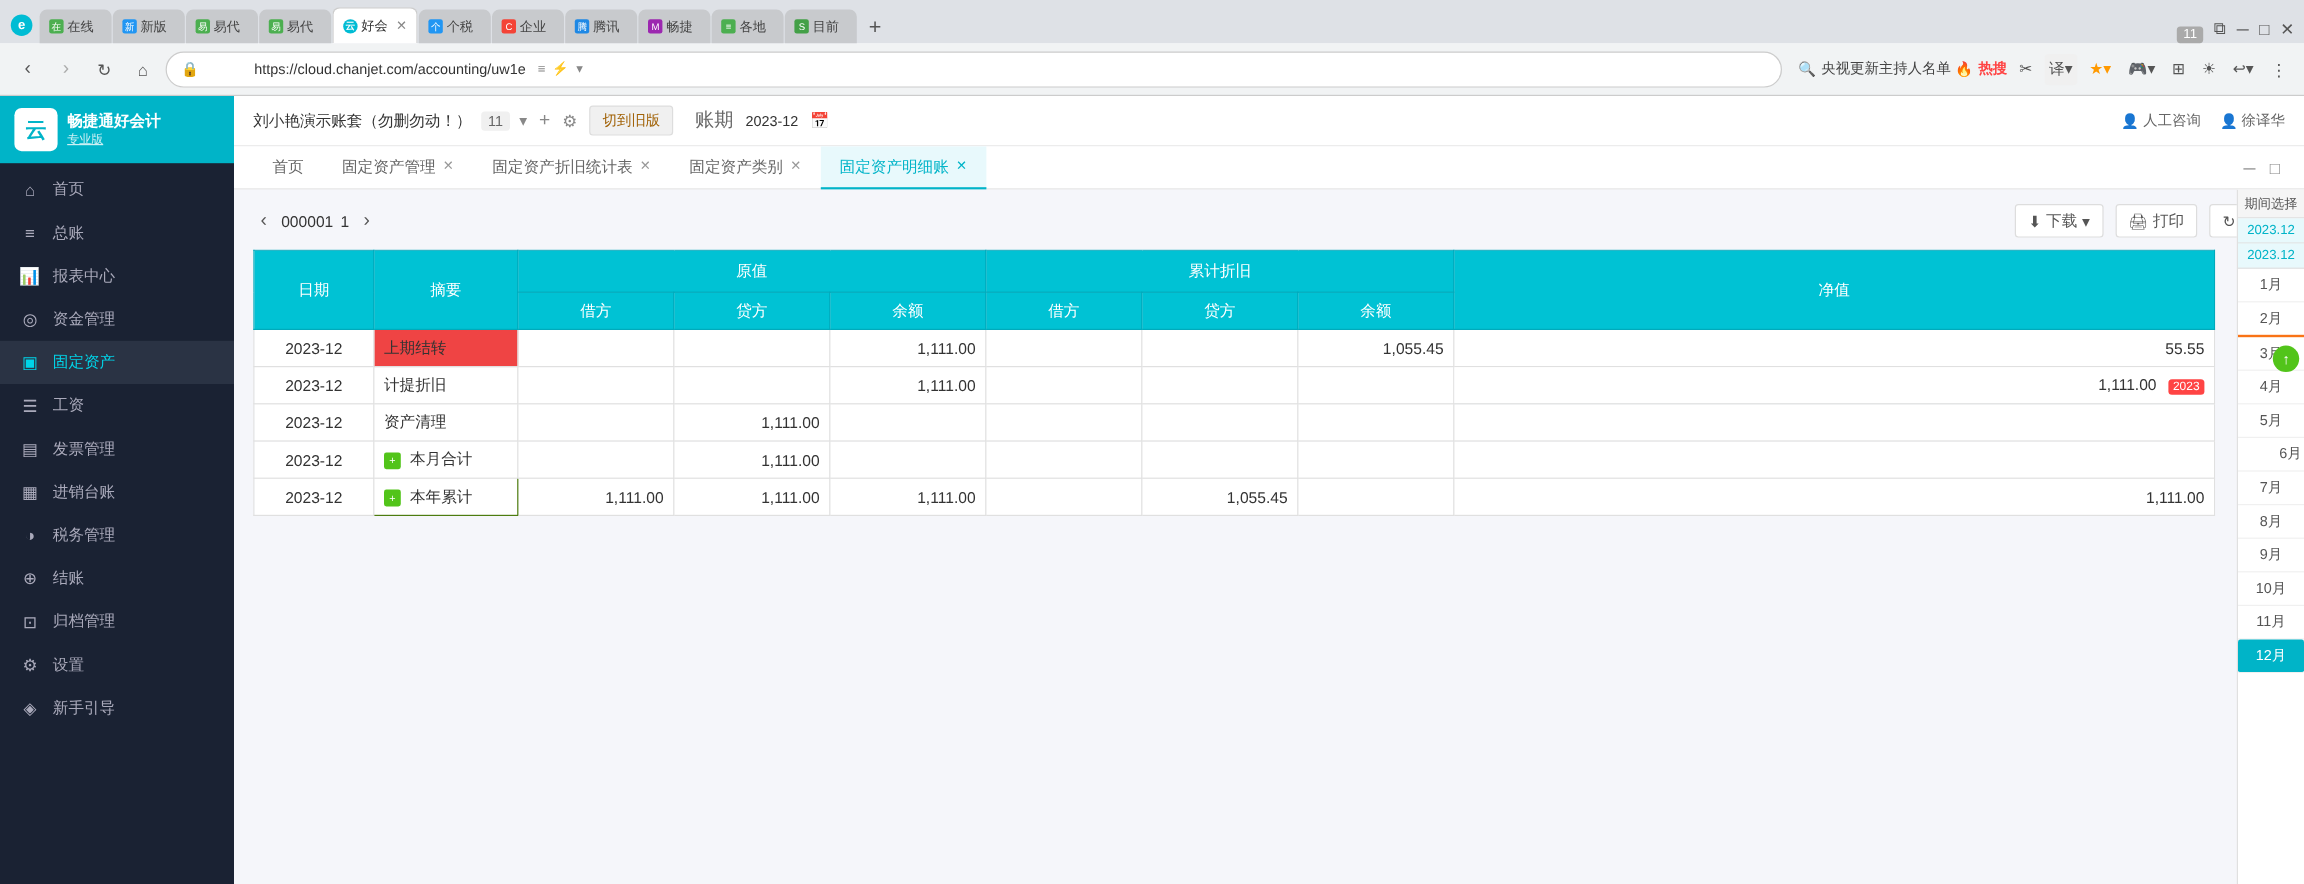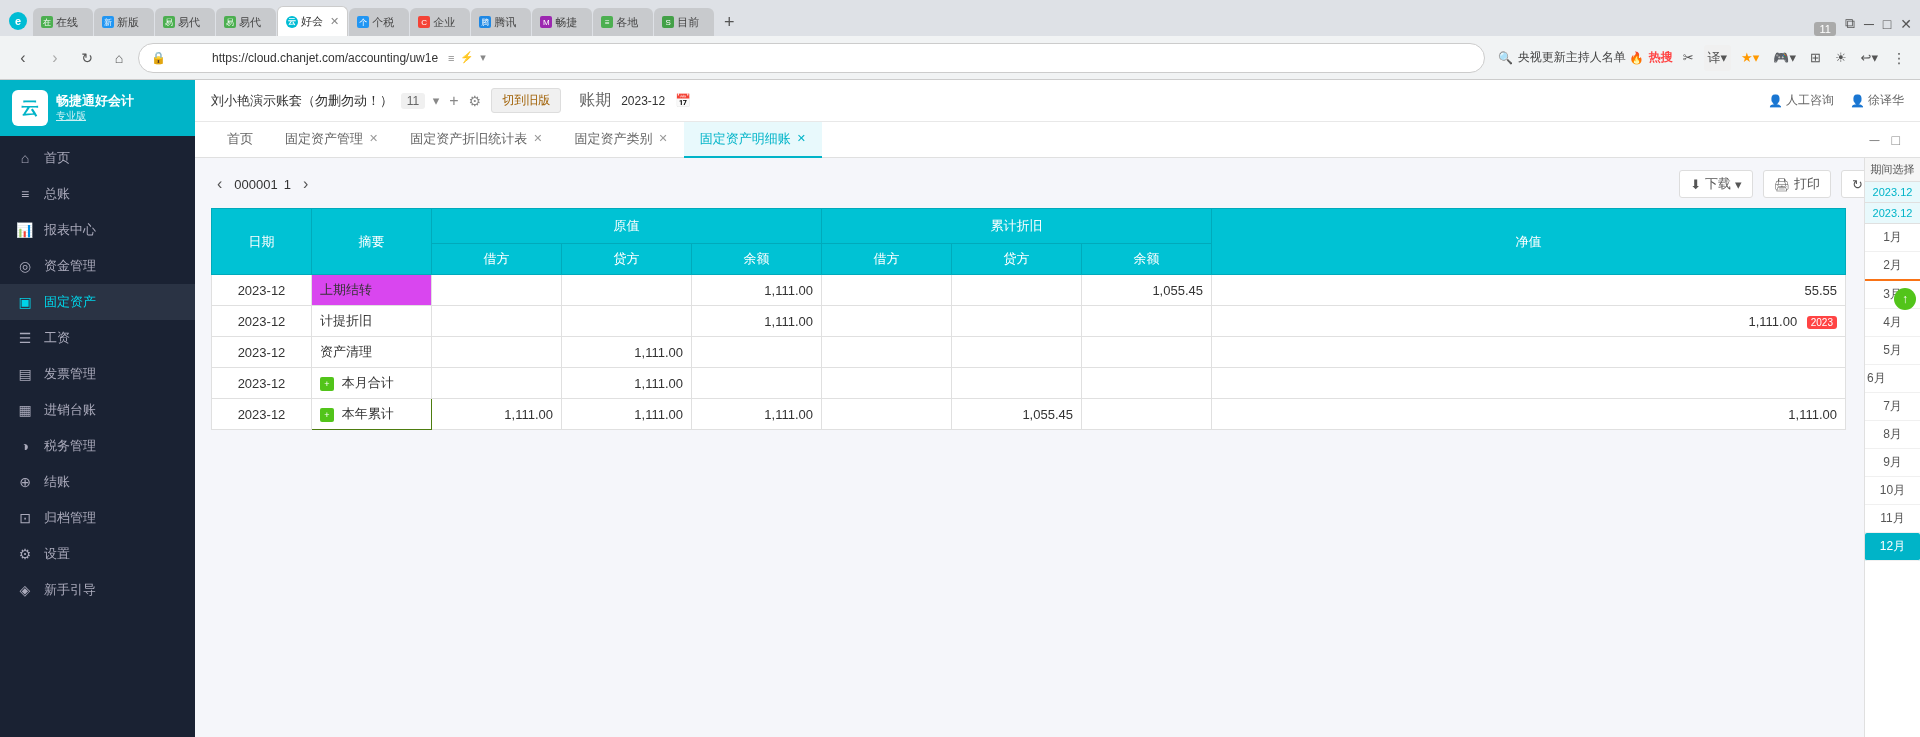--- a/index.html
+++ b/index.html
@@ -284,21 +284,21 @@
               <th style="background:#00c2d4;color:#fff;padding:6px;text-align:center;font-weight:normal;font-size:13px;border:1px solid #00aabb;width:130px;">余额</th>
               <th style="background:#00c2d4;color:#fff;padding:6px;text-align:center;font-weight:normal;font-size:13px;border:1px solid #00aabb;width:130px;">借方</th>
               <th style="background:#00c2d4;color:#fff;padding:6px;text-align:center;font-weight:normal;font-size:13px;border:1px solid #00aabb;width:130px;">贷方</th>
               <th style="background:#00c2d4;color:#fff;padding:6px;text-align:center;font-weight:normal;font-size:13px;border:1px solid #00aabb;width:130px;">余额</th>
             </tr>
           </thead>
           <tbody>
 
             <tr>
               <td style="padding:6px 8px;text-align:center;border:1px solid #e0e0e0;font-size:13px;color:#333;background:#fff;">2023-12</td>
-              <td style="padding:6px 8px;text-align:left;border:1px solid #e0e0e0;font-size:13px;color:#333;background:#d946ef;">上期结转</td>
+              <td style="padding:6px 8px;text-align:left;border:1px solid #e0e0e0;font-size:13px;color:#333;background:#ef4444;">上期结转</td>
               <td style="padding:6px 8px;text-align:right;border:1px solid #e0e0e0;font-size:13px;color:#333;background:#fff;"></td>
               <td style="padding:6px 8px;text-align:right;border:1px solid #e0e0e0;font-size:13px;color:#333;background:#fff;"></td>
               <td style="padding:6px 8px;text-align:right;border:1px solid #e0e0e0;font-size:13px;color:#333;background:#fff;">1,111.00</td>
               <td style="padding:6px 8px;text-align:right;border:1px solid #e0e0e0;font-size:13px;color:#333;background:#fff;"></td>
               <td style="padding:6px 8px;text-align:right;border:1px solid #e0e0e0;font-size:13px;color:#333;background:#fff;"></td>
               <td style="padding:6px 8px;text-align:right;border:1px solid #e0e0e0;font-size:13px;color:#333;background:#fff;">1,055.45</td>
               <td style="padding:6px 8px;text-align:right;border:1px solid #e0e0e0;font-size:13px;color:#333;background:#fff;">55.55</td>
             </tr>
 
             <tr>
@@ -363,21 +363,21 @@
 
       <div style="position:absolute;right:0;top:0;width:56px;background:#fff;border-left:1px solid #e0e0e0;height:100%;display:flex;flex-direction:column;">
         <div style="background:#f5f5f5;padding:4px 2px;text-align:center;font-size:11px;color:#555;border-bottom:1px solid #e0e0e0;">期间选择</div>
         <div style="background:#e8f9fc;padding:4px 2px;text-align:center;font-size:11px;color:#00b4c8;border-bottom:1px solid #e0e0e0;cursor:pointer;">2023.12</div>
         <div style="background:#e8f9fc;padding:4px 2px;text-align:center;font-size:11px;color:#00b4c8;border-bottom:1px solid #e0e0e0;cursor:pointer;">2023.12</div>
         <div style="padding:5px 2px;text-align:center;font-size:12px;color:#555;cursor:pointer;border-bottom:1px solid #f0f0f0;">1月</div>
         <div style="padding:5px 2px;text-align:center;font-size:12px;color:#555;cursor:pointer;border-bottom:2px solid #f97316;">2月</div>
         <div style="padding:5px 2px;text-align:center;font-size:12px;color:#555;cursor:pointer;border-bottom:1px solid #f0f0f0;">3月</div>
         <div style="padding:5px 2px;text-align:center;font-size:12px;color:#555;cursor:pointer;border-bottom:1px solid #f0f0f0;">4月</div>
         <div style="padding:5px 2px;text-align:center;font-size:12px;color:#555;cursor:pointer;border-bottom:1px solid #f0f0f0;">5月</div>
-        <div style="padding:5px 2px;text-align:left;font-size:12px;color:#555;cursor:pointer;border-bottom:1px solid #f0f0f0;">6月</div>
+        <div style="padding:5px 2px;text-align:right;font-size:12px;color:#555;cursor:pointer;border-bottom:1px solid #f0f0f0;">6月</div>
         <div style="padding:5px 2px;text-align:center;font-size:12px;color:#555;cursor:pointer;border-bottom:1px solid #f0f0f0;">7月</div>
         <div style="padding:5px 2px;text-align:center;font-size:12px;color:#555;cursor:pointer;border-bottom:1px solid #f0f0f0;">8月</div>
         <div style="padding:5px 2px;text-align:center;font-size:12px;color:#555;cursor:pointer;border-bottom:1px solid #f0f0f0;">9月</div>
         <div style="padding:5px 2px;text-align:center;font-size:12px;color:#555;cursor:pointer;border-bottom:1px solid #f0f0f0;">10月</div>
         <div style="padding:5px 2px;text-align:center;font-size:12px;color:#555;cursor:pointer;border-bottom:1px solid #f0f0f0;">11月</div>
         <div style="padding:5px 2px;text-align:center;font-size:12px;color:#fff;cursor:pointer;border-bottom:1px solid #f0f0f0;background:#00b4c8;border-radius:2px;">12月</div>
 
         <div style="position:absolute;right:4px;top:130px;width:22px;height:22px;background:#52c41a;border-radius:50%;display:flex;align-items:center;justify-content:center;color:#fff;font-size:12px;cursor:pointer;">↑</div>
       </div>
 

